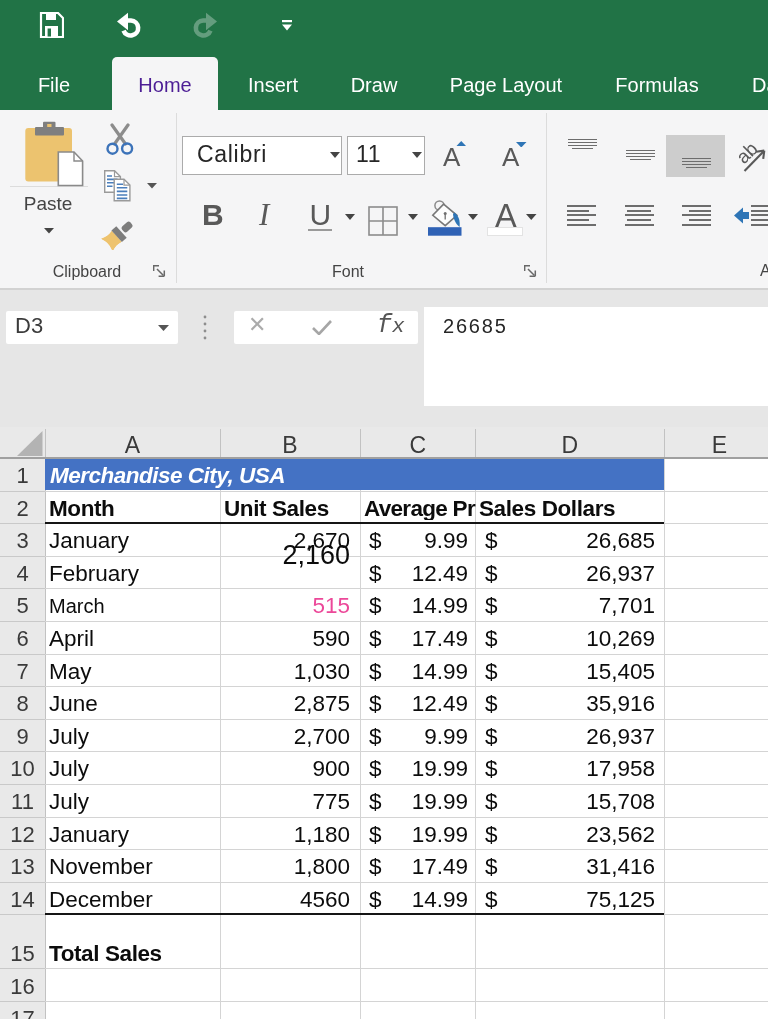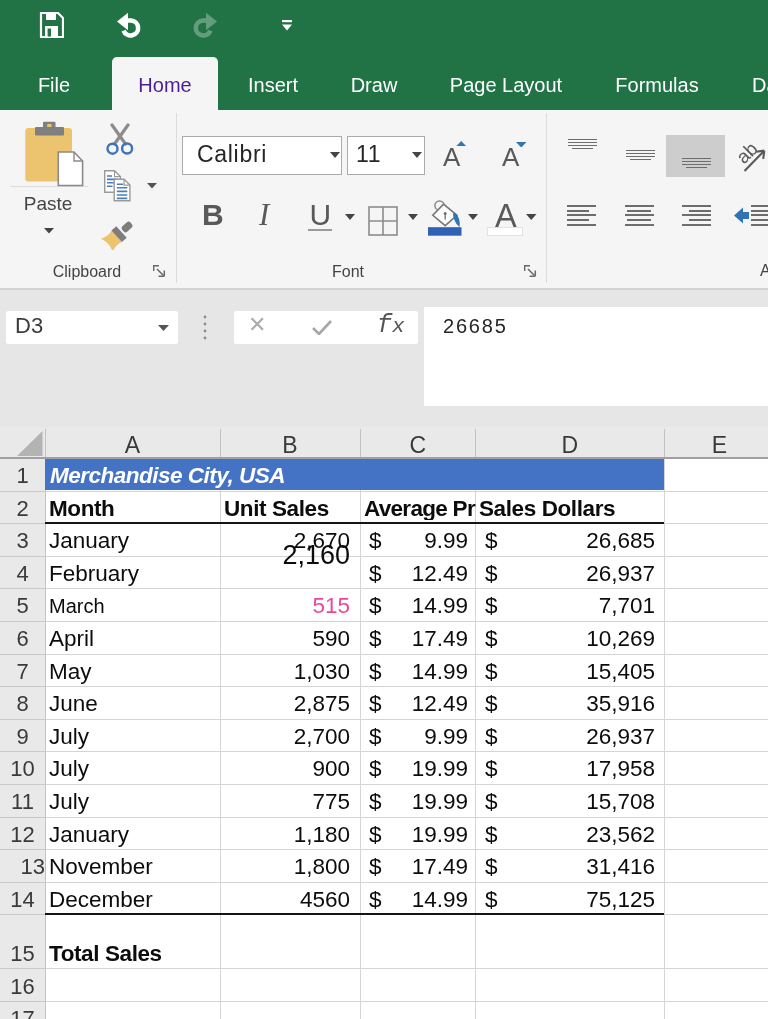--- a/index.html
+++ b/index.html
@@ -269,21 +269,21 @@
 <div class="a" style="left:0.0px;top:530.1px;font-size:22px;line-height:22px;white-space:nowrap;width:45px;text-align:center;color:#3a3a3a">3</div>
 <div class="a" style="left:0.0px;top:562.7px;font-size:22px;line-height:22px;white-space:nowrap;width:45px;text-align:center;color:#3a3a3a">4</div>
 <div class="a" style="left:0.0px;top:595.3px;font-size:22px;line-height:22px;white-space:nowrap;width:45px;text-align:center;color:#3a3a3a">5</div>
 <div class="a" style="left:0.0px;top:627.9px;font-size:22px;line-height:22px;white-space:nowrap;width:45px;text-align:center;color:#3a3a3a">6</div>
 <div class="a" style="left:0.0px;top:660.5px;font-size:22px;line-height:22px;white-space:nowrap;width:45px;text-align:center;color:#3a3a3a">7</div>
 <div class="a" style="left:0.0px;top:693.1px;font-size:22px;line-height:22px;white-space:nowrap;width:45px;text-align:center;color:#3a3a3a">8</div>
 <div class="a" style="left:0.0px;top:725.7px;font-size:22px;line-height:22px;white-space:nowrap;width:45px;text-align:center;color:#3a3a3a">9</div>
 <div class="a" style="left:0.0px;top:758.3px;font-size:22px;line-height:22px;white-space:nowrap;width:45px;text-align:center;color:#3a3a3a">10</div>
 <div class="a" style="left:0.0px;top:790.9px;font-size:22px;line-height:22px;white-space:nowrap;width:45px;text-align:center;color:#3a3a3a">11</div>
 <div class="a" style="left:0.0px;top:823.5px;font-size:22px;line-height:22px;white-space:nowrap;width:45px;text-align:center;color:#3a3a3a">12</div>
-<div class="a" style="left:0.0px;top:856.1px;font-size:22px;line-height:22px;white-space:nowrap;width:45px;text-align:right;color:#3a3a3a">13</div>
+<div class="a" style="left:0.0px;top:856.1px;font-size:22px;line-height:22px;white-space:nowrap;width:45px;text-align:center;color:#3a3a3a">13</div>
 <div class="a" style="left:0.0px;top:888.7px;font-size:22px;line-height:22px;white-space:nowrap;width:45px;text-align:center;color:#3a3a3a">14</div>
 <div class="a" style="left:0.0px;top:942.7px;font-size:22px;line-height:22px;white-space:nowrap;width:45px;text-align:center;color:#3a3a3a">15</div>
 <div class="a" style="left:0.0px;top:975.8px;font-size:22px;line-height:22px;white-space:nowrap;width:45px;text-align:center;color:#3a3a3a">16</div>
 <div class="a" style="left:0.0px;top:1008.4px;font-size:22px;line-height:22px;white-space:nowrap;width:45px;text-align:center;color:#3a3a3a">17</div>
 <div class="a" style="left:45px;top:458.6px;width:619px;height:31.9px;background:#4472c4"></div>
 <div class="a" style="left:50.0px;top:464.6px;font-size:22.5px;line-height:22.5px;white-space:nowrap;font-weight:bold;font-style:italic;color:#fff;letter-spacing:-0.5px">Merchandise City, USA</div>
 <div class="a" style="left:49.0px;top:497.5px;font-size:22.5px;line-height:22.5px;white-space:nowrap;font-weight:bold;color:#0c0c0c;letter-spacing:-0.4px">Month</div>
 <div class="a" style="left:224.0px;top:497.5px;font-size:22.5px;line-height:22.5px;white-space:nowrap;font-weight:bold;color:#0c0c0c;letter-spacing:-0.4px">Unit Sales</div>
 <div class="a" style="left:364.0px;top:497.5px;font-size:22.5px;line-height:22.5px;white-space:nowrap;font-weight:bold;color:#0c0c0c;letter-spacing:-0.7px;width:112px;overflow:hidden">Average Pric</div>
 <div class="a" style="left:479.0px;top:497.5px;font-size:22.5px;line-height:22.5px;white-space:nowrap;font-weight:bold;color:#0c0c0c;letter-spacing:-0.4px">Sales Dollars</div>

